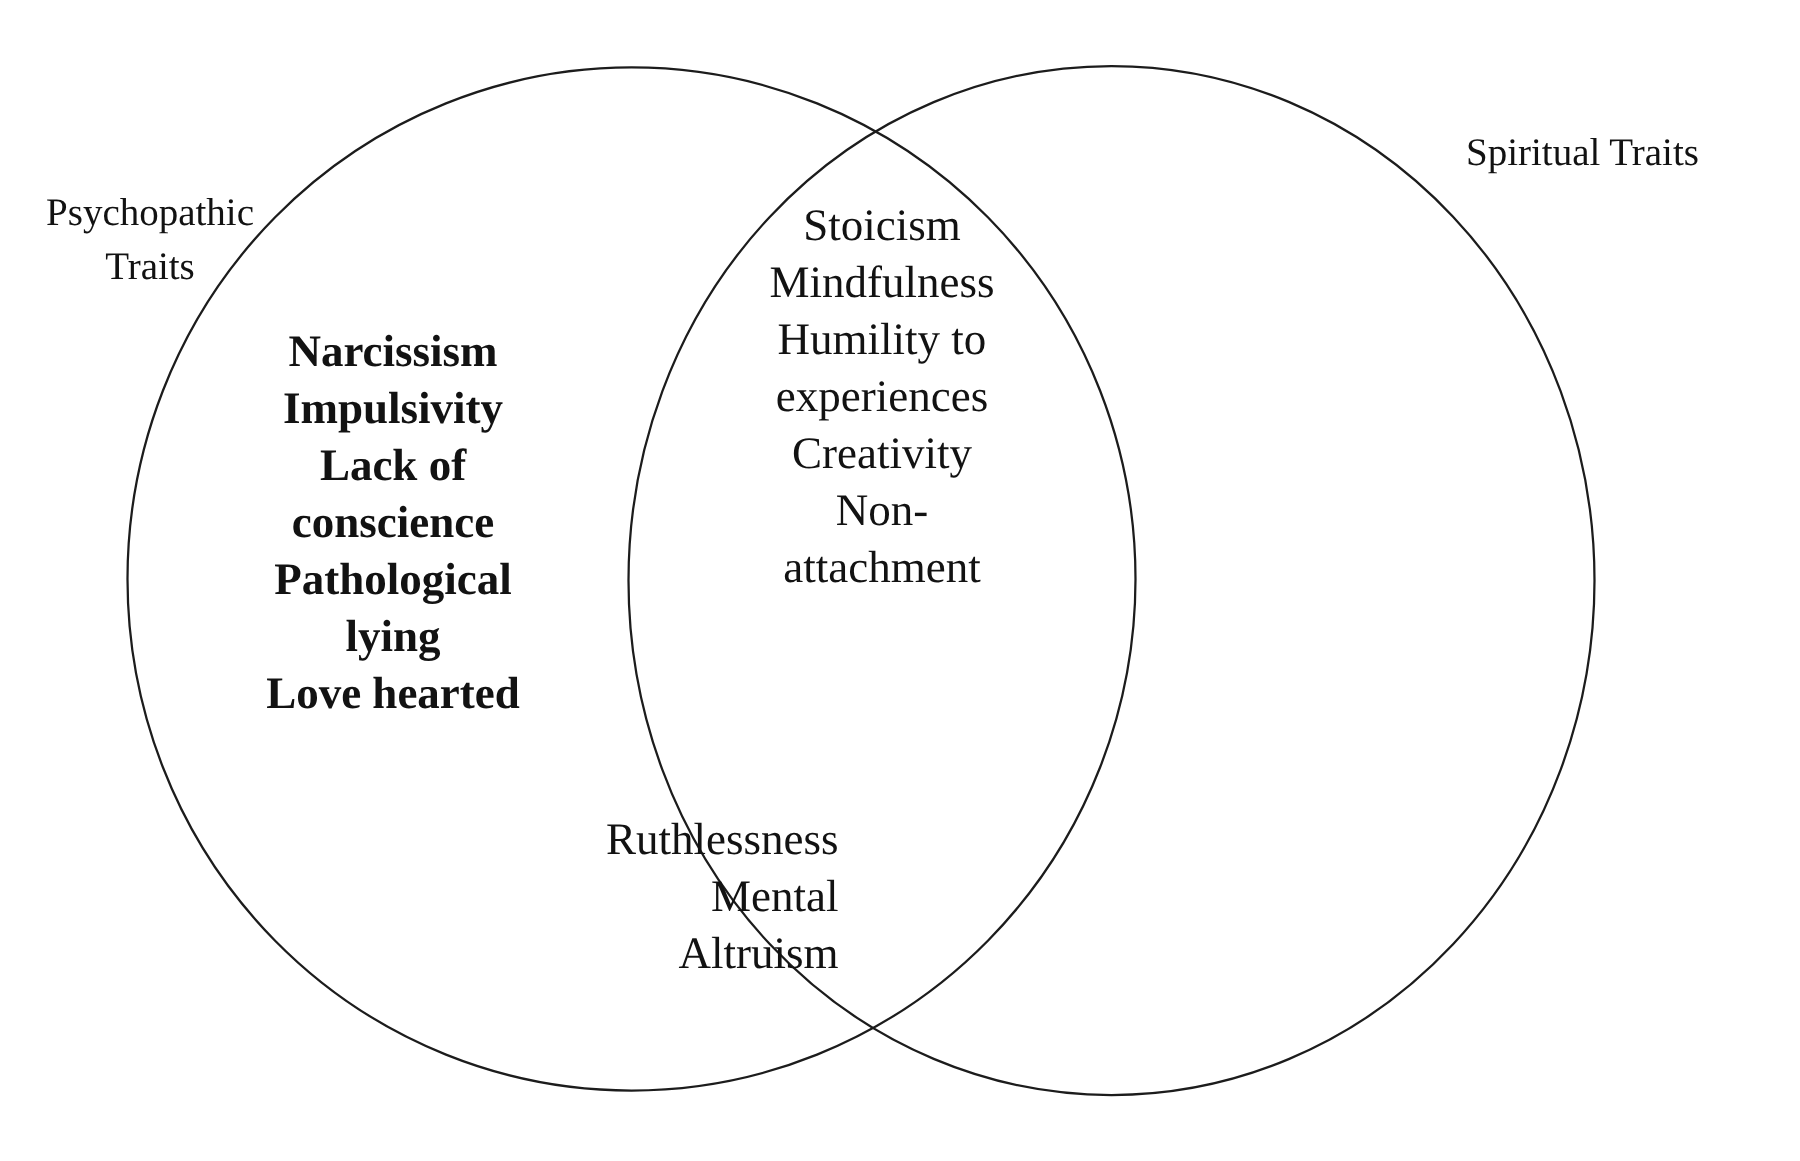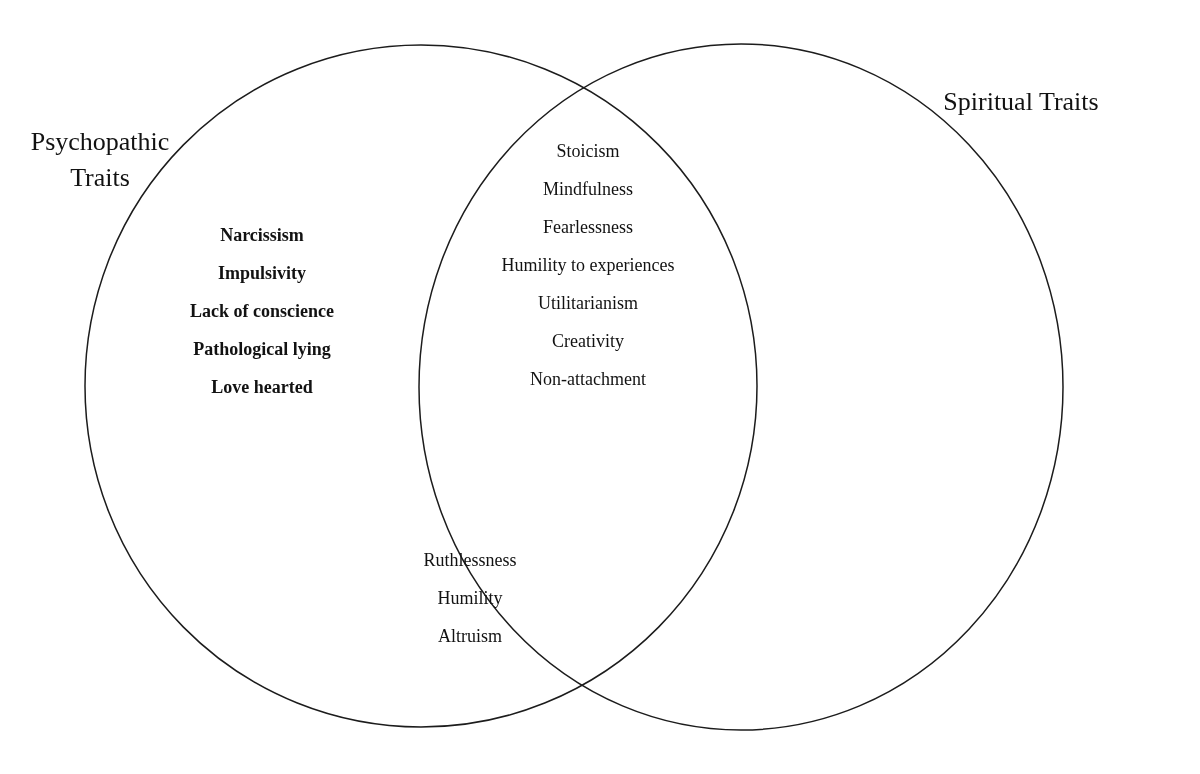--- a/index.html
+++ b/index.html
@@ -17,21 +17,21 @@
     overflow: hidden;
   }
   .venn-svg {
     position: absolute;
     left: 0;
     top: 0;
   }
   .txt {
     position: absolute;
     text-align: center;
-    font-size: 18px;
+    font-size: 30px;
     line-height: 38px;
     white-space: normal;
   }
   .circle-label {
     font-size: 26px;
     line-height: 36px;
   }
   .nowrap { white-space: nowrap; }
   .trait { display: block; }
   .trait .inner {
@@ -45,21 +45,21 @@
 
 <div class="stage">
 
   <svg class="venn-svg" width="1200" height="774" viewBox="0 0 1200 774">
     <ellipse cx="421" cy="386" rx="336" ry="341" fill="none" stroke="#1c1c1c" stroke-width="1.5"></ellipse>
     <ellipse cx="741" cy="387" rx="322" ry="343" fill="none" stroke="#1c1c1c" stroke-width="1.5"></ellipse>
   </svg>
 
   <div class="txt circle-label" style="left:10px; top:124px; width:180px;">Psychopathic Traits</div>
 
-  <div class="txt circle-label nowrap" style="left:921px; top:84px; width:200px;">Spiritual Traits</div>
+  <div class="txt circle-label nowrap" style="left:955px; top:84px; width:200px;">Spiritual Traits</div>
 
   <div class="txt" style="left:167px; top:216px; width:190px;font-weight:bold;">
     <span class="trait">
         <span class="inner">Narcissism</span>
       </span>
     <span class="trait">
         <span class="inner">Impulsivity</span>
       </span>
     <span class="trait">
         <span class="inner">Lack of conscience</span>
@@ -73,42 +73,36 @@
   </div>
 
   <div class="txt" style="left:488px; top:132px; width:200px;">
     <span class="trait">
         <span class="inner">Stoicism</span>
       </span>
     <span class="trait">
         <span class="inner">Mindfulness</span>
       </span>
     <span class="trait">
-        <span class="inner">Fearlessness</span>
-      </span>
-    <span class="trait">
         <span class="inner">Humility to experiences</span>
-      </span>
-    <span class="trait">
-        <span class="inner">Utilitarianism</span>
       </span>
     <span class="trait">
         <span class="inner">Creativity</span>
       </span>
     <span class="trait">
         <span class="inner">Non-attachment</span>
       </span>
   </div>
 
-  <div class="txt" style="left:370px; top:541px; width:200px;">
+  <div class="txt" style="left:370px; top:541px; width:200px;text-align:right;">
     <span class="trait">
         <span class="inner">Ruthlessness</span>
       </span>
     <span class="trait">
-        <span class="inner">Humility</span>
+        <span class="inner">Mental</span>
       </span>
     <span class="trait">
         <span class="inner">Altruism</span>
       </span>
   </div>
 
 
 </div>
 
 </body></html>

